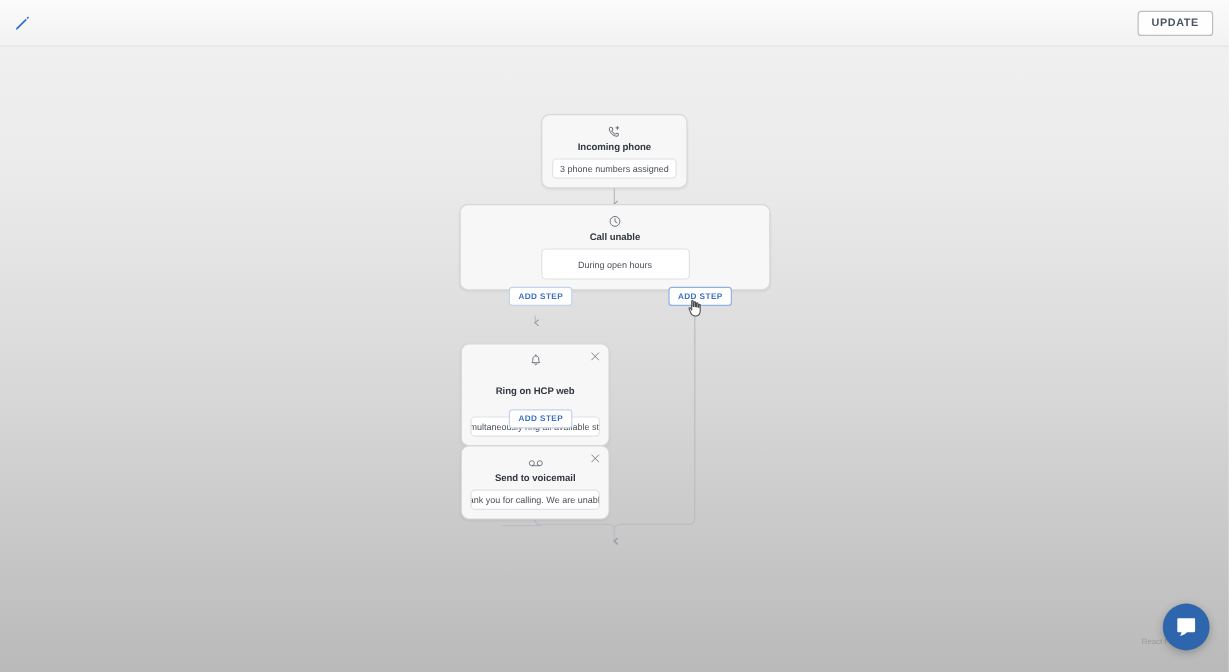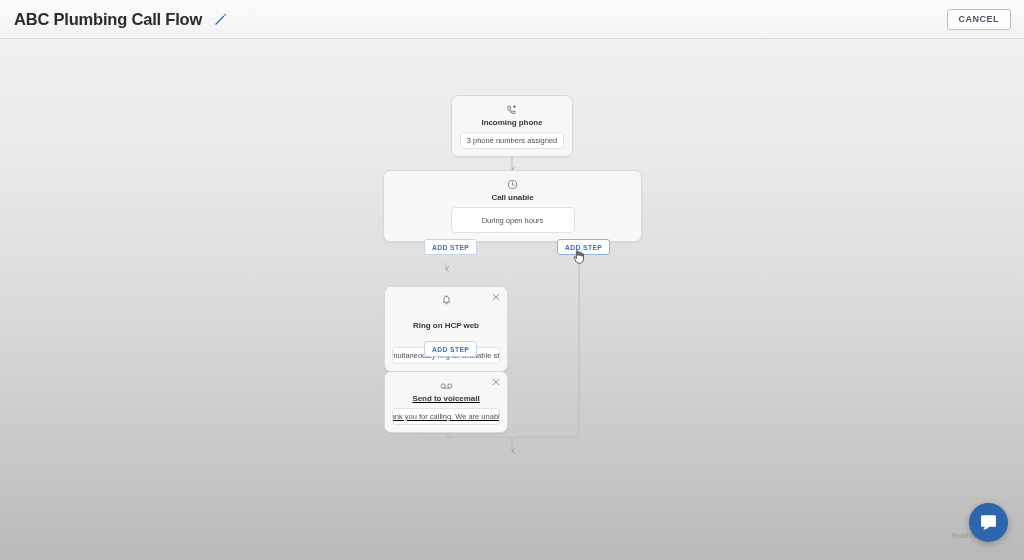--- a/index.html
+++ b/index.html
@@ -130,29 +130,28 @@
   .attribution {
     position: absolute; right: 40px; bottom: 21px;
     font-size: 6.5px; color: #9a9a9a; z-index: 8;
     white-space: nowrap;
   }
 </style>
 </head>
 <body>
 
 <div class="header">
-  <span class="header-title">ABC Plumbing Call Flow</span>
   <span class="edit-icon">
     <svg width="14" height="14" viewBox="0 0 14 14">
       <path d="M2.6 11.4 L2.2 12.8 L3.6 12.4 L11.4 4.6 L10.4 3.6 Z" fill="#2f6fd0"></path>
       <path d="M11.1 2.9 L12.1 3.9 L12.9 3.1 C13.2 2.8 13.2 2.5 12.9 2.2 L12.8 2.1 C12.5 1.8 12.2 1.8 11.9 2.1 Z" fill="#2f6fd0"></path>
     </svg>
   </span>
   <div class="header-actions">
-    <div class="btn-cancel">CANCEL</div>
+    <div class="btn-cancel">UPDATE</div>
   </div>
 </div>
 
 <div class="canvas">
 
   <svg class="edges">
     <defs>
       <marker id="arrow" markerWidth="6" markerHeight="6" refX="3" refY="4.2" orient="auto">
         <path d="M0.4,1.4 L3,4.4 L5.6,1.4" fill="none" stroke="#9aa0a8" stroke-width="1"></path>
       </marker>
@@ -224,21 +223,21 @@
         <path d="M5.9,10.5 C6.1,11.1 6.5,11.5 7,11.5 C7.5,11.5 7.9,11.1 8.1,10.5" fill="none" stroke="#5d636c" stroke-width="0.9" stroke-linecap="round"></path>
         <path d="M7,0.8 L7,1.9" stroke="#5d636c" stroke-width="0.9" stroke-linecap="round"></path>
       </svg>
     </span>
     <span class="node-title">Ring on HCP web</span>
     <span class="node-body" style="width:108px; height:17px;">Simultaneously ring all available staff</span>
   </div>
 
   <div class="add-step" style="left:424px; top:302px;">ADD STEP</div>
 
-  <div class="node" style="left:384px; top:332px; width:124px;text-decoration:underline;">
+  <div class="node" style="left:384px; top:332px; width:124px;">
     <span class="node-close">
       <svg width="8" height="8" viewBox="0 0 10 10">
         <path d="M1.4,1.4 L8.6,8.6 M8.6,1.4 L1.4,8.6" stroke="#777d85" stroke-width="1" stroke-linecap="round"></path>
       </svg>
     </span>
     <span class="node-icon">
       <svg width="13" height="10" viewBox="0 0 18 10">
         <circle cx="4.4" cy="5" r="2.9" fill="none" stroke="#5d636c" stroke-width="0.95"></circle>
         <circle cx="13.6" cy="5" r="2.9" fill="none" stroke="#5d636c" stroke-width="0.95"></circle>
         <path d="M4.4,7.9 L13.6,7.9" stroke="#5d636c" stroke-width="0.95"></path>

